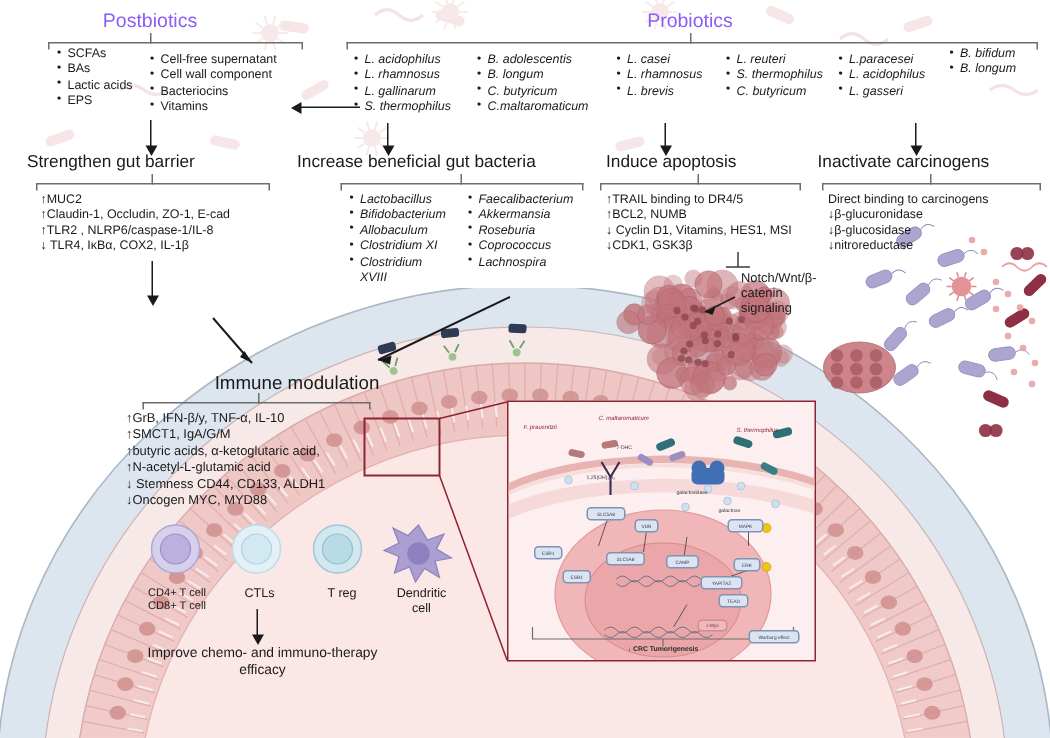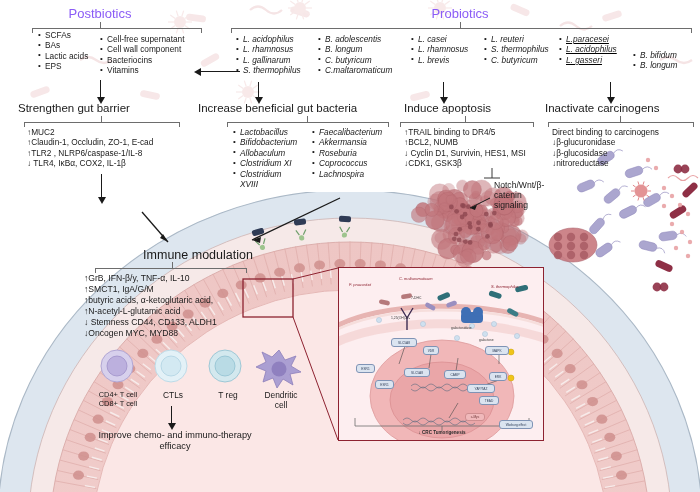--- a/index.html
+++ b/index.html
@@ -668,26 +668,26 @@
   <div class="abs" style="left:411px; top:34px;">
     <div class="li it bullet">L. casei</div>
     <div class="li it bullet">L. rhamnosus</div>
     <div class="li it bullet">L. brevis</div>
   </div>
   <div class="abs" style="left:484px; top:34px;">
     <div class="li it bullet">L. reuteri</div>
     <div class="li it bullet">S. thermophilus</div>
     <div class="li it bullet">C. butyricum</div>
   </div>
-  <div class="abs" style="left:559px; top:34px;text-decoration:underline;">
+  <div class="abs" style="left:559px; top:34px;">
     <div class="li it bullet">L.paracesei</div>
     <div class="li it bullet">L. acidophilus</div>
     <div class="li it bullet">L. gasseri</div>
   </div>
-  <div class="abs" style="left:633px; top:50px;">
+  <div class="abs" style="left:633px; top:30px;">
     <div class="li it bullet">B. bifidum</div>
     <div class="li it bullet">B. longum</div>
   </div>
 
   <div class="arrow-d" style="left:258px; top:82px; height:16px;"></div>
   <div class="arrow-d" style="left:443px; top:82px; height:16px;"></div>
   <div class="arrow-d" style="left:610px; top:82px; height:16px;"></div>
 
   <div class="abs sub" style="left:18px; top:102px; width:170px;">Strengthen gut barrier</div>
   <div class="brk" style="left:24px; top:122px; width:156px;"></div>
@@ -718,21 +718,21 @@
     <div class="li it bullet">Coprococcus</div>
     <div class="li it bullet">Lachnospira</div>
   </div>
 
   <div class="abs sub" style="left:404px; top:102px; width:120px;">Induce apoptosis</div>
   <div class="brk" style="left:400px; top:122px; width:134px;"></div>
   <div class="brk-tick" style="left:465px; top:116px; height:7px;"></div>
   <div class="abs" style="left:404px; top:127px;">
     <div class="li">↑TRAIL binding to DR4/5</div>
     <div class="li">↑BCL2, NUMB</div>
-    <div class="li">↓ Cyclin D1, Survivin,  HES1, MSI</div>
+    <div class="li">↓ Cyclin D1, Vitamins,  HES1, MSI</div>
     <div class="li">↓CDK1, GSK3β</div>
   </div>
 
   <div class="abs sub" style="left:545px; top:102px; width:150px;">Inactivate carcinogens</div>
   <div class="brk" style="left:548px; top:122px; width:146px;"></div>
   <div class="brk-tick" style="left:620px; top:116px; height:7px;"></div>
   <div class="abs" style="left:552px; top:127px;">
     <div class="li">Direct binding to carcinogens</div>
     <div class="li">↓β-glucuronidase</div>
     <div class="li">↓β-glucosidase</div>

